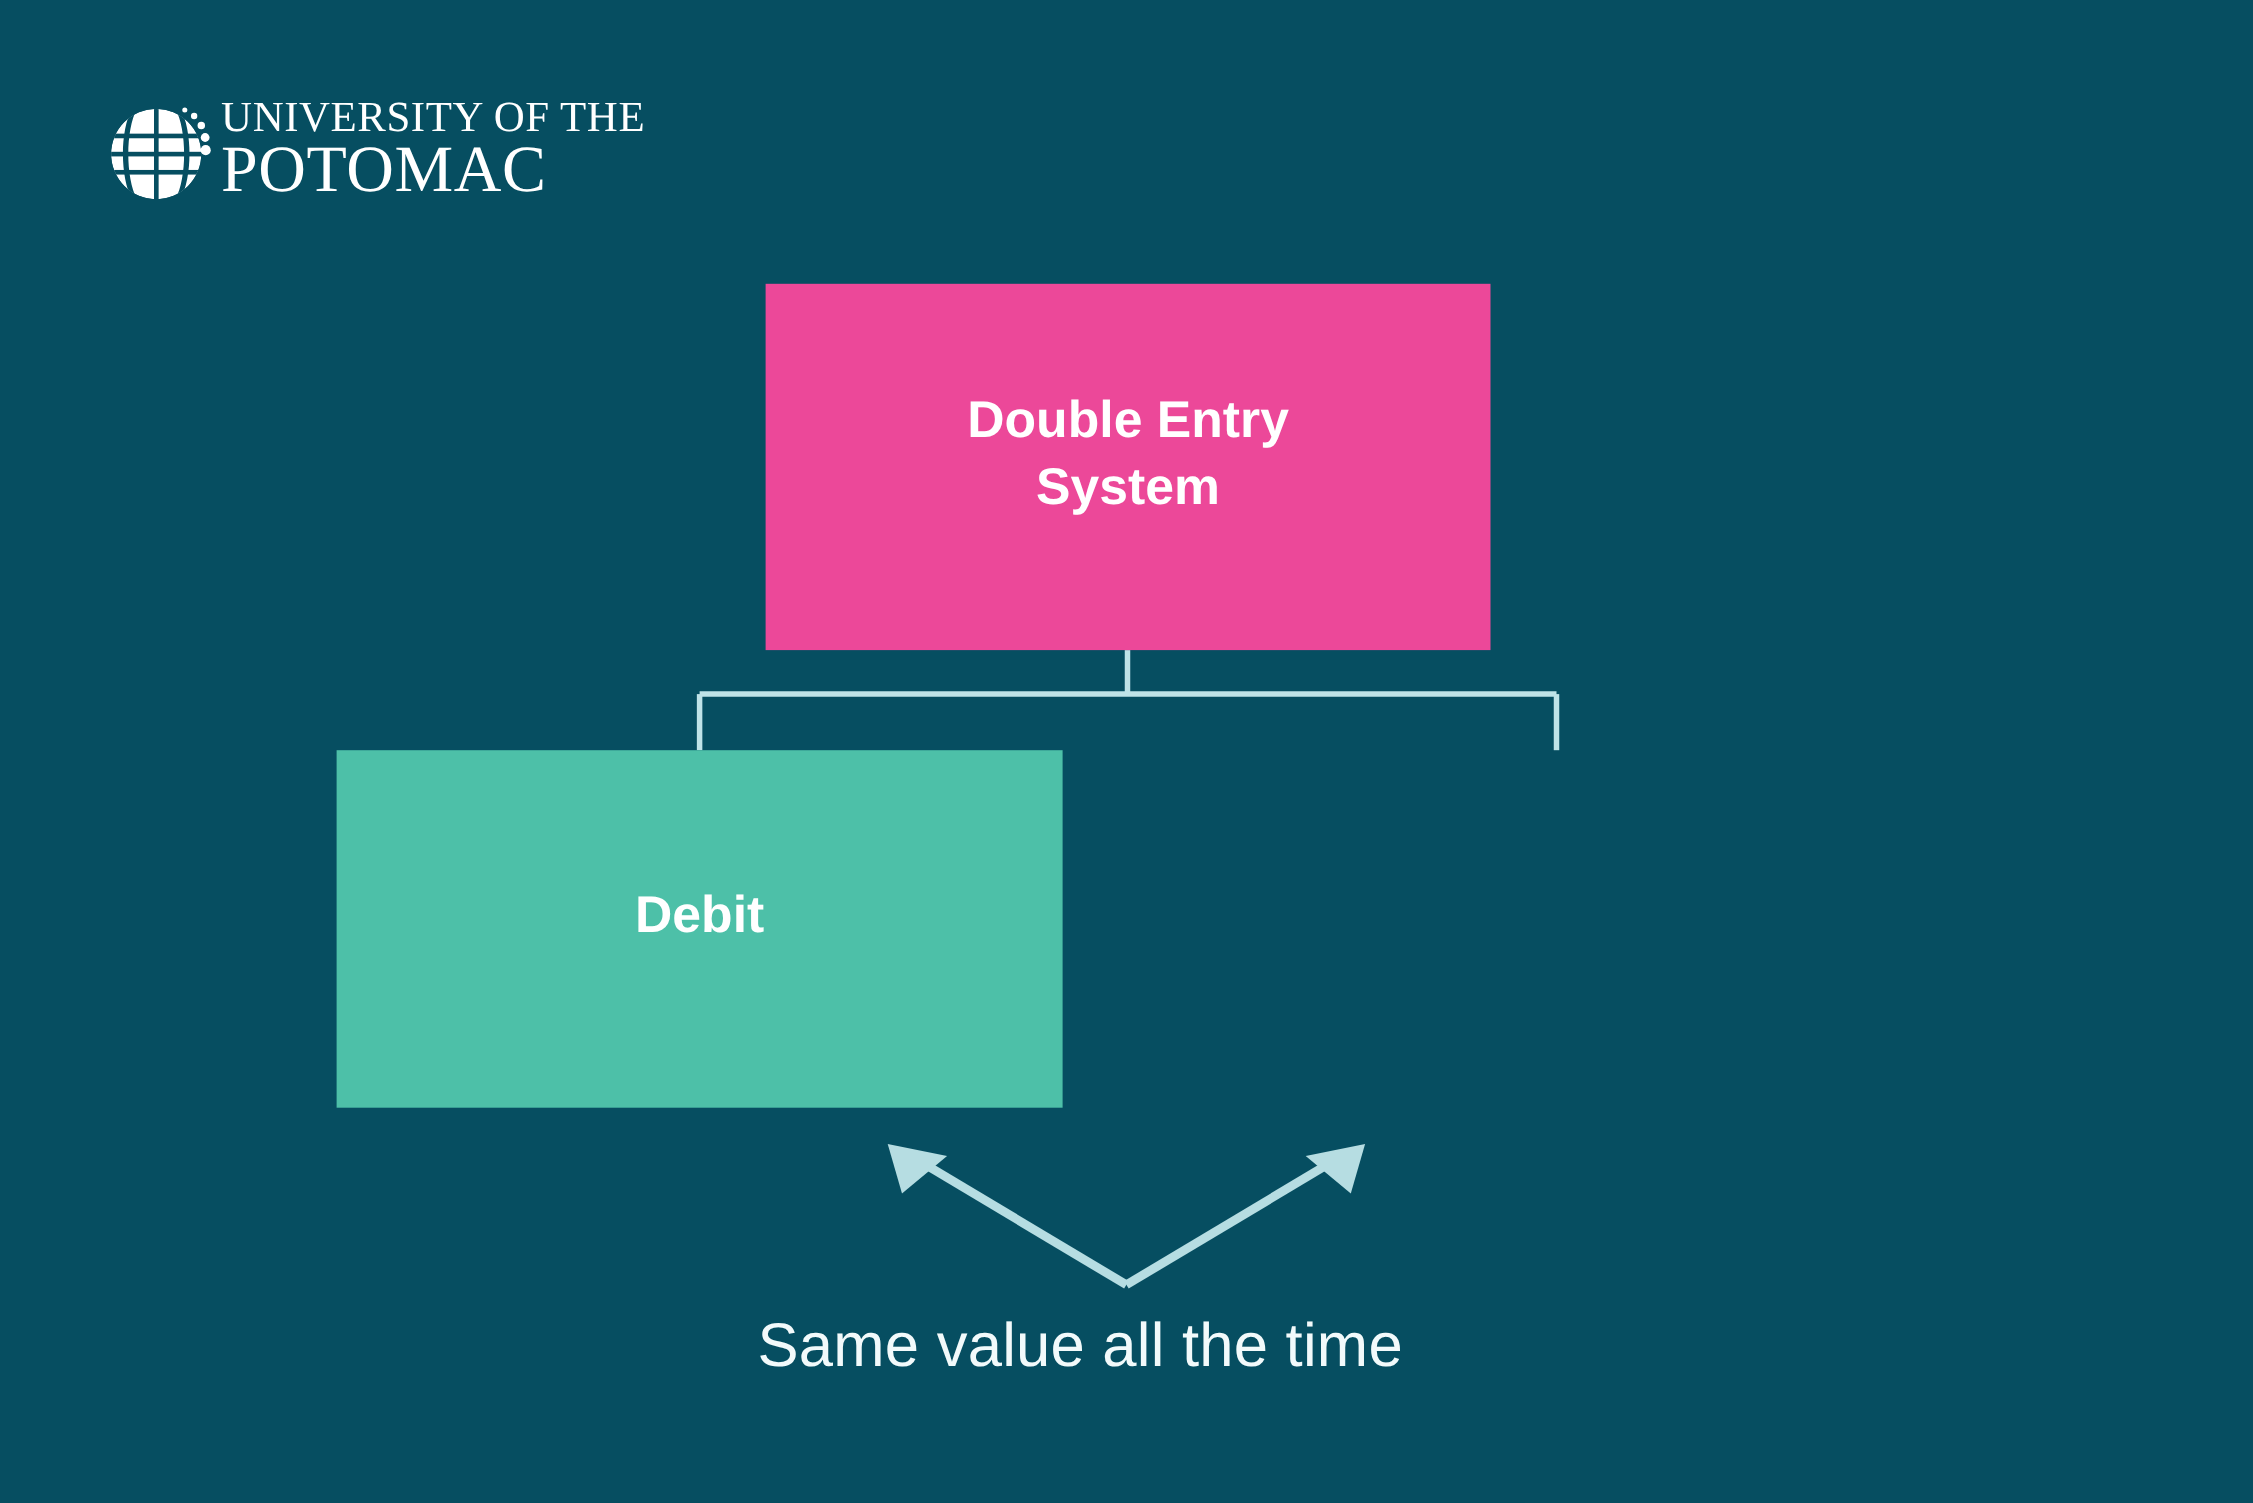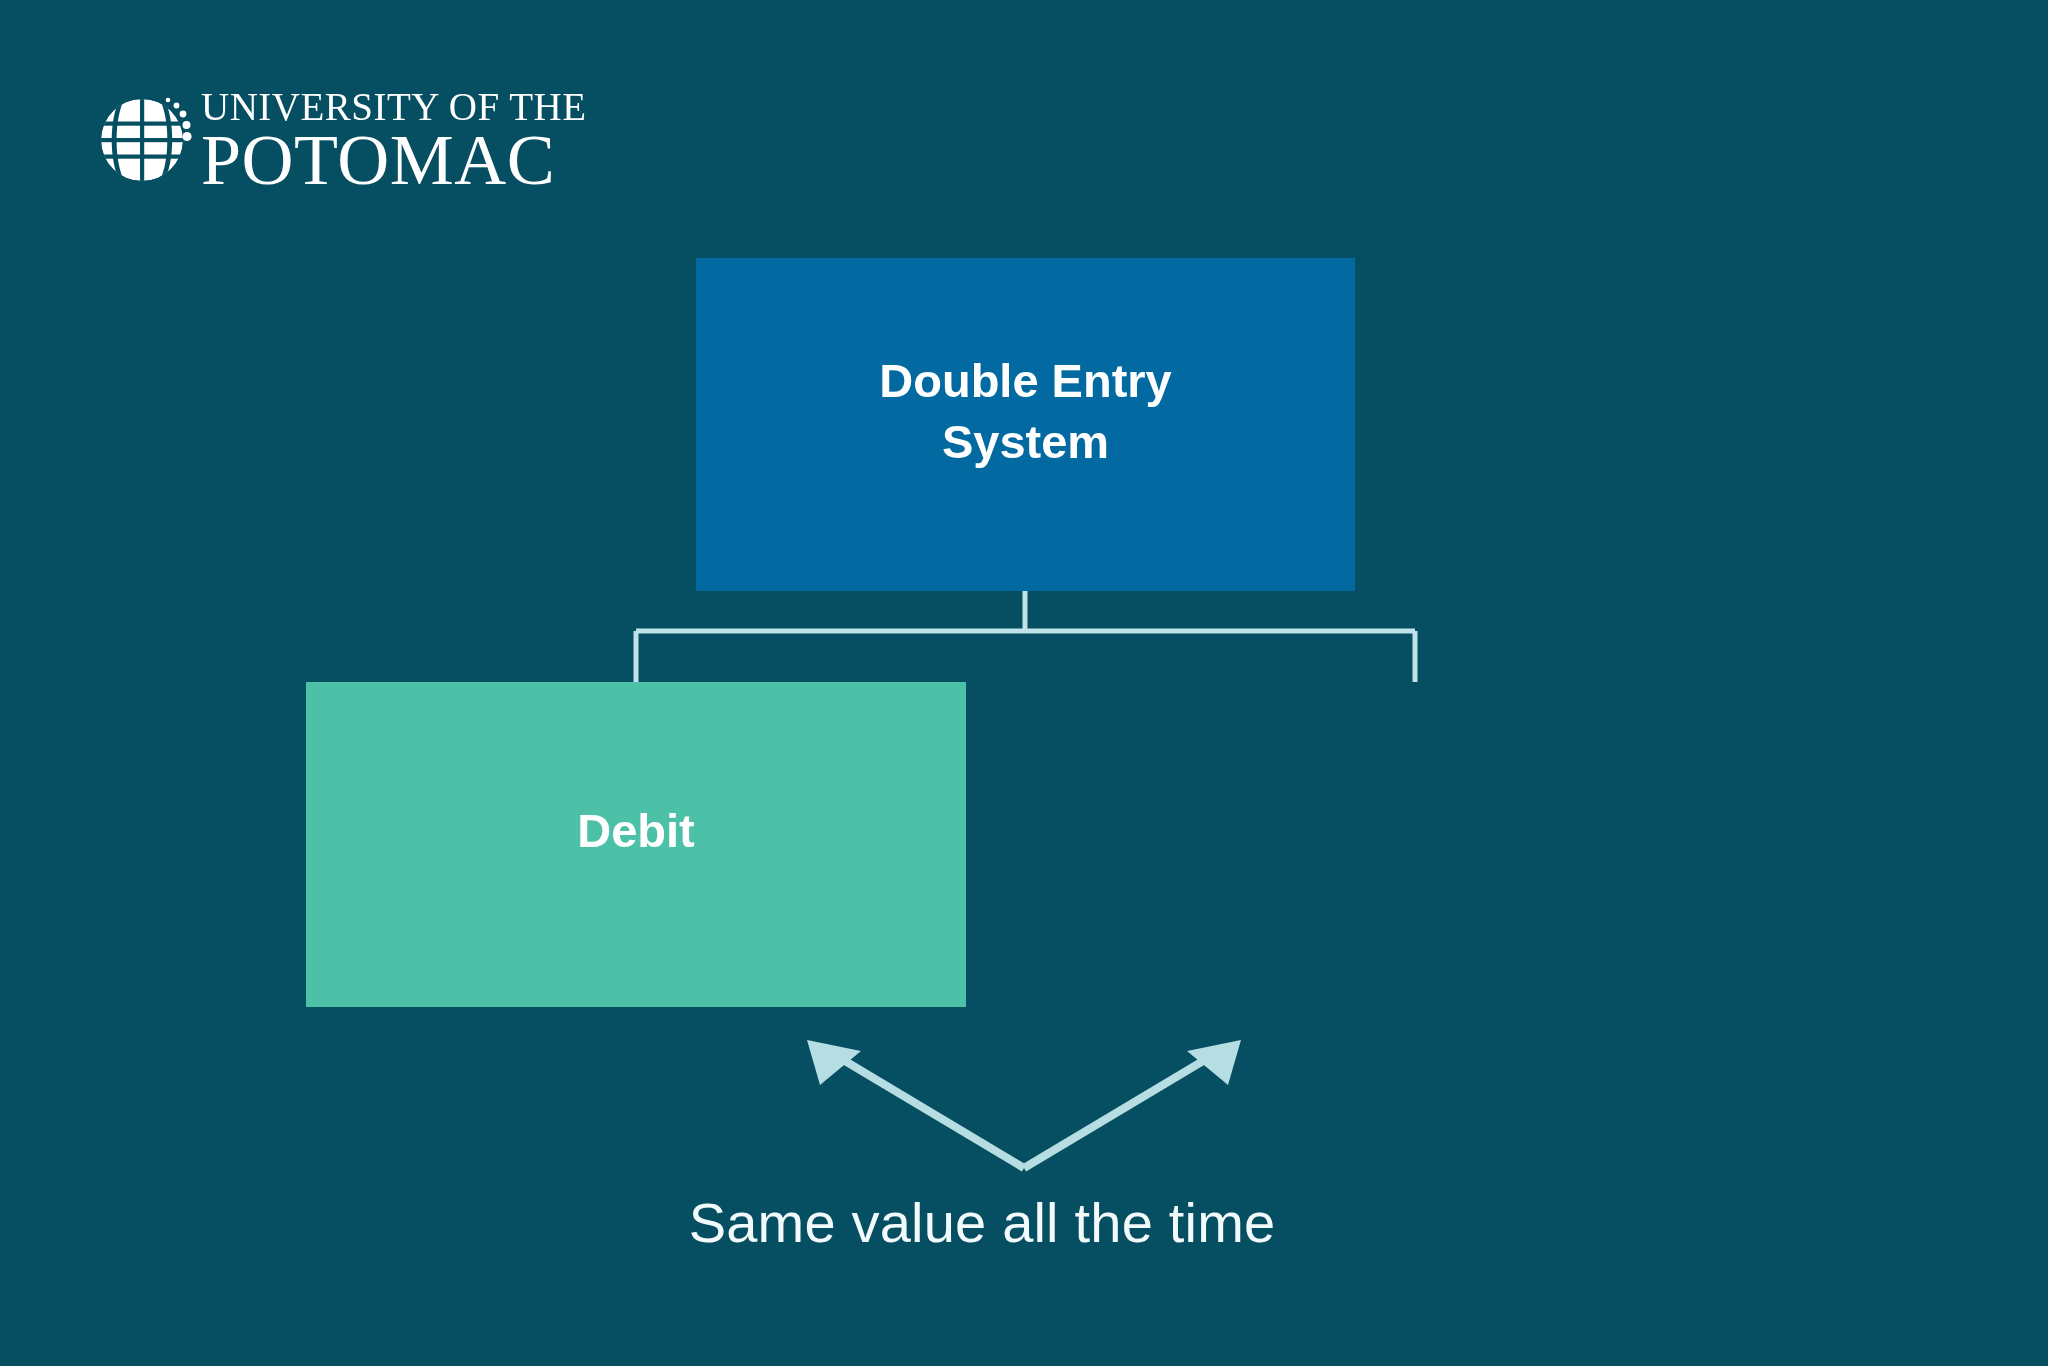--- a/index.html
+++ b/index.html
@@ -55,21 +55,21 @@
     color: #ffffff;
     font-size: 39px;
     letter-spacing: 0.5px;
     white-space: nowrap;
     line-height: 0.96;
   }
 
   .logo-line-bottom {
     font-family: "Liberation Serif", serif;
     color: #ffffff;
-    font-size: 72px;
+    font-size: 60px;
     letter-spacing: 0.5px;
     white-space: nowrap;
     line-height: 0.92;
     margin-top: 2px;
   }
 
   
   .node {
     position: absolute;
     display: flex;
@@ -78,21 +78,21 @@
     text-align: center;
     color: #ffffff;
     font-weight: bold;
   }
 
   .node-root {
     left: 696px;
     top: 258px;
     width: 659px;
     height: 333px;
-    background: #0369a1;
+    background: #ec4899;
     font-size: 47px;
     line-height: 1.28;
     padding-bottom: 26px;
   }
 
   .node-child {
     background: #4dc0a8;
     font-size: 47px;
     line-height: 1.28;
   }

